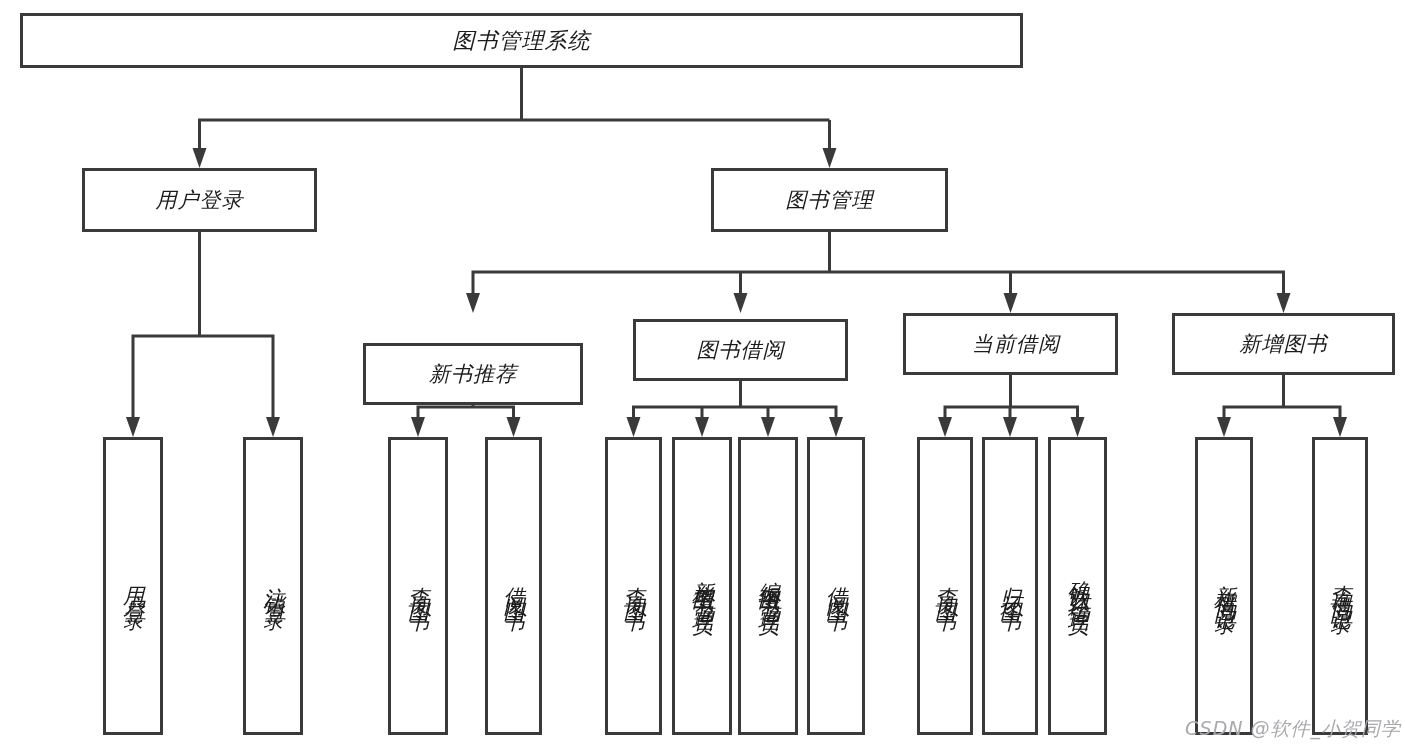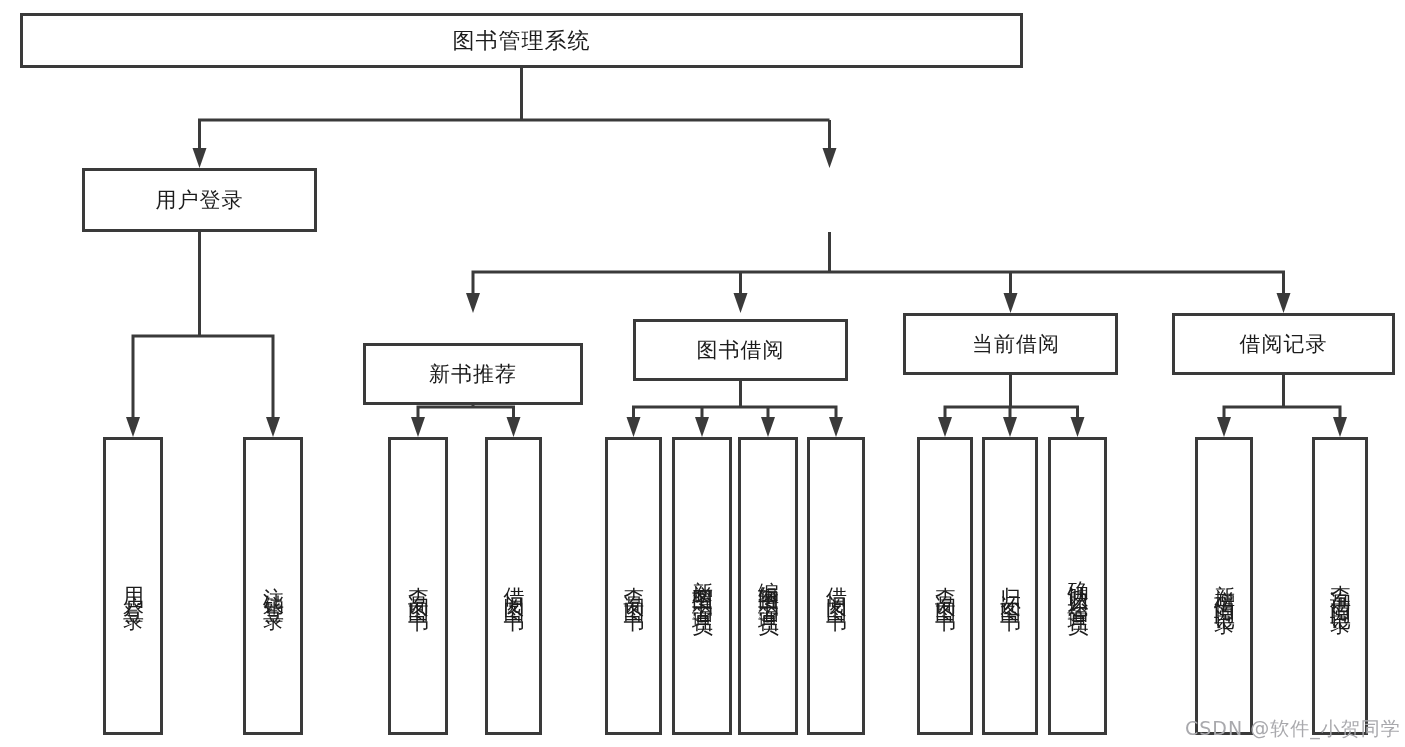--- a/index.html
+++ b/index.html
@@ -2,20 +2,21 @@
 <html><head>
 <meta charset="utf-8">
 <style>
   html,body{margin:0;padding:0;background:#ffffff;}
   .canvas{
     position:relative;
     width:1405px;height:747px;
     background:#ffffff;
     font-family:"DejaVu Sans","Liberation Sans",sans-serif;
     overflow:hidden;
+    font-style:italic;
   }
   .wires{position:absolute;left:0;top:0;width:1405px;height:747px;}
   .box{
     position:absolute;
     border:3px solid #3a3a3a;
     background:#ffffff;
     box-sizing:border-box;
     display:flex;align-items:center;justify-content:center;
     color:#1c1c1c;
   }
@@ -90,32 +91,35 @@
     </g>
   </svg>
 
   <div class="box root" style="left:20px;top:13px;width:1003px;height:55px;">
     <span class="hlabel">图书管理系统</span>
   </div>
 
   <div class="box" style="left:82px;top:168px;width:235px;height:64px;">
     <span class="hlabel">用户登录</span>
   </div>
+  <div class="box" style="left:711px;top:168px;width:237px;height:64px;">
+    <span class="hlabel">图书管理</span>
+  </div>
 
   <div class="box" style="left:363px;top:313px;width:220px;height:62px;margin-top:30px;">
     <span class="hlabel">新书推荐</span>
   </div>
   <div class="box" style="left:633px;top:313px;width:215px;height:62px;margin-top:6px;">
     <span class="hlabel">图书借阅</span>
   </div>
   <div class="box" style="left:903px;top:313px;width:215px;height:62px;padding-left:11px;">
     <span class="hlabel">当前借阅</span>
   </div>
   <div class="box" style="left:1172px;top:313px;width:223px;height:62px;">
-    <span class="hlabel">借阅记录</span>
+    <span class="hlabel">新增图书</span>
   </div>
 
   <div class="box" style="left:103px;top:437px;width:60px;height:298px;">
     <span class="vlabel">用户登录</span>
   </div>
   <div class="box" style="left:243px;top:437px;width:60px;height:298px;">
     <span class="vlabel">注销登录</span>
   </div>
 
   <div class="box" style="left:388px;top:437px;width:60px;height:298px;">

